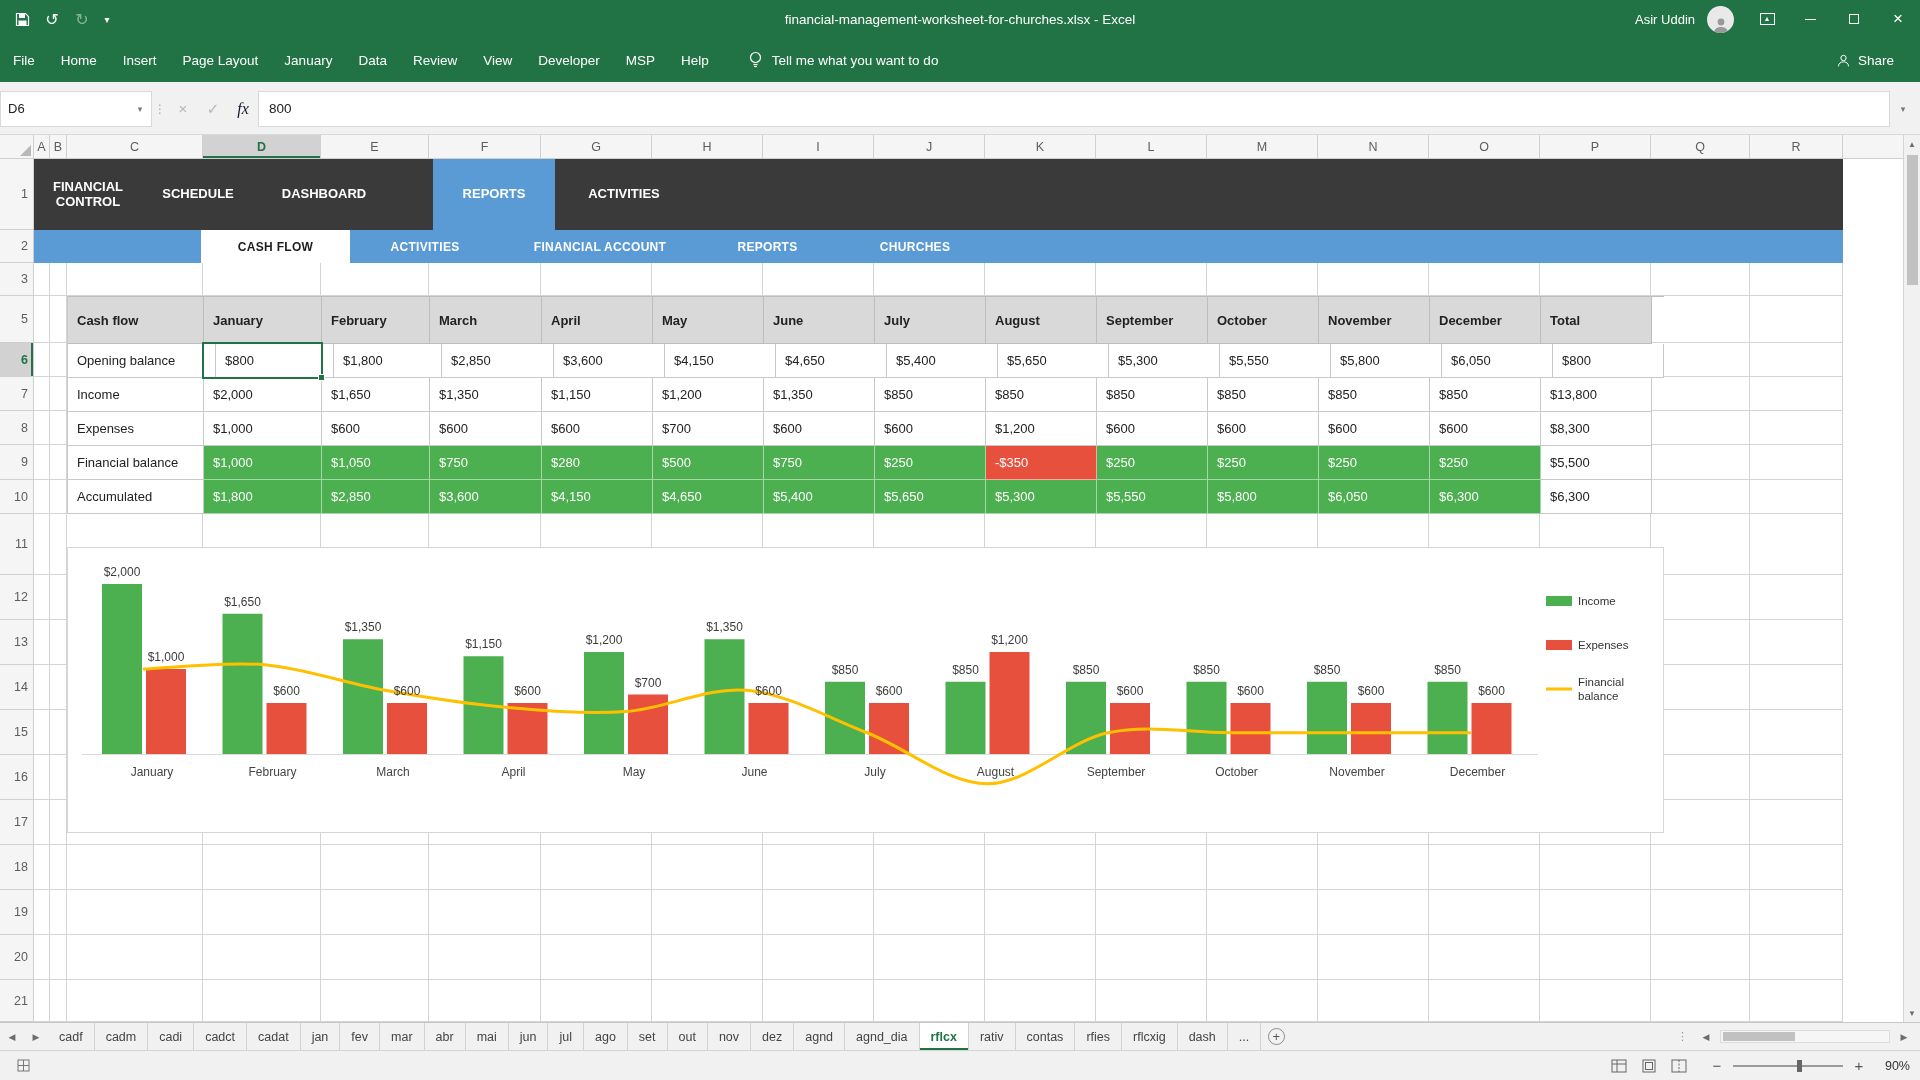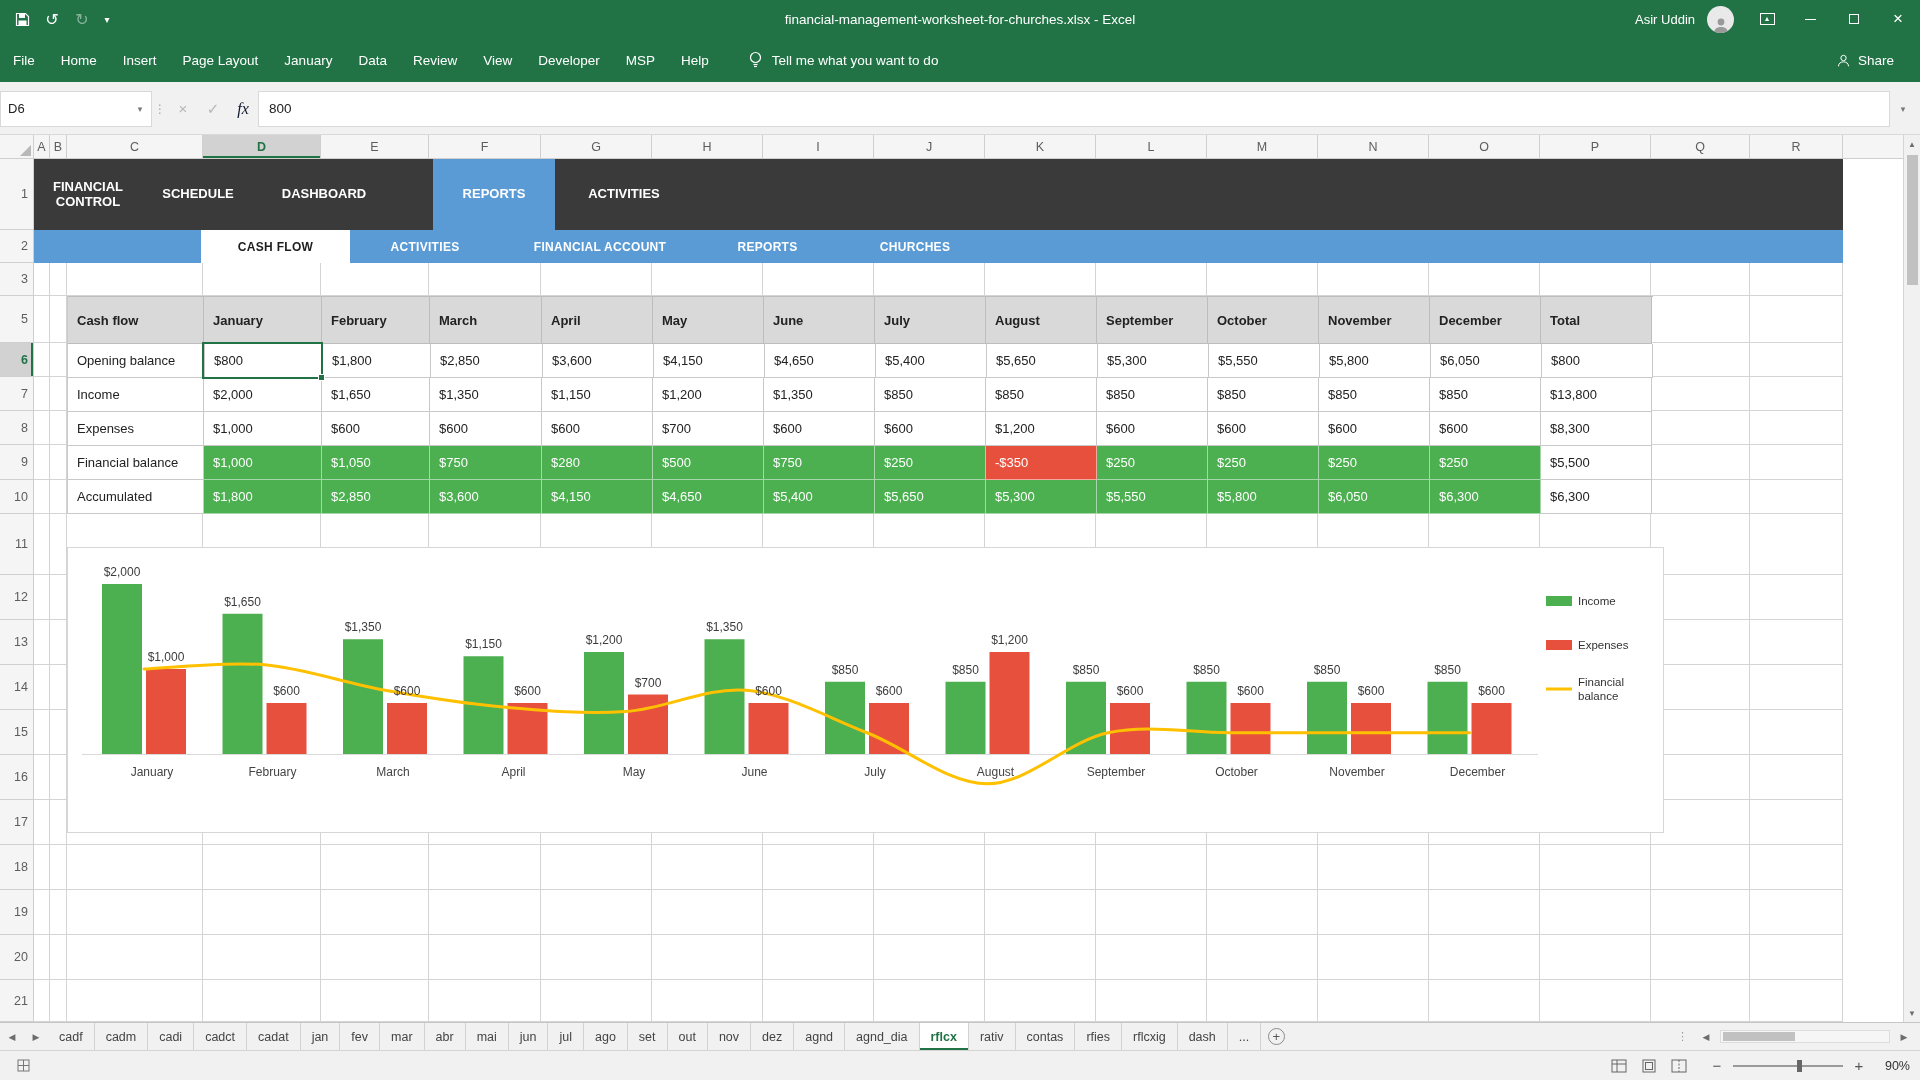--- a/index.html
+++ b/index.html
@@ -293,21 +293,21 @@
                 <div class="tc h" style="width: 111px;">June</div>
                 <div class="tc h" style="width: 111px;">July</div>
                 <div class="tc h" style="width: 111px;">August</div>
                 <div class="tc h" style="width: 111px;">September</div>
                 <div class="tc h" style="width: 111px;">October</div>
                 <div class="tc h" style="width: 111px;">November</div>
                 <div class="tc h" style="width: 111px;">December</div>
                 <div class="tc h" style="width: 111px;">Total</div>
               </div>
               <div class="trow">
-                <div class="tc" style="width: 137px;">Opening balance</div>
+                <div class="tc" style="width: 148px;">Opening balance</div>
                 <div class="tc" style="width: 118px;">$800</div>
                 <div class="tc" style="width: 108px;">$1,800</div>
                 <div class="tc" style="width: 112px;">$2,850</div>
                 <div class="tc" style="width: 111px;">$3,600</div>
                 <div class="tc" style="width: 111px;">$4,150</div>
                 <div class="tc" style="width: 111px;">$4,650</div>
                 <div class="tc" style="width: 111px;">$5,400</div>
                 <div class="tc" style="width: 111px;">$5,650</div>
                 <div class="tc" style="width: 111px;">$5,300</div>
                 <div class="tc" style="width: 111px;">$5,550</div>

